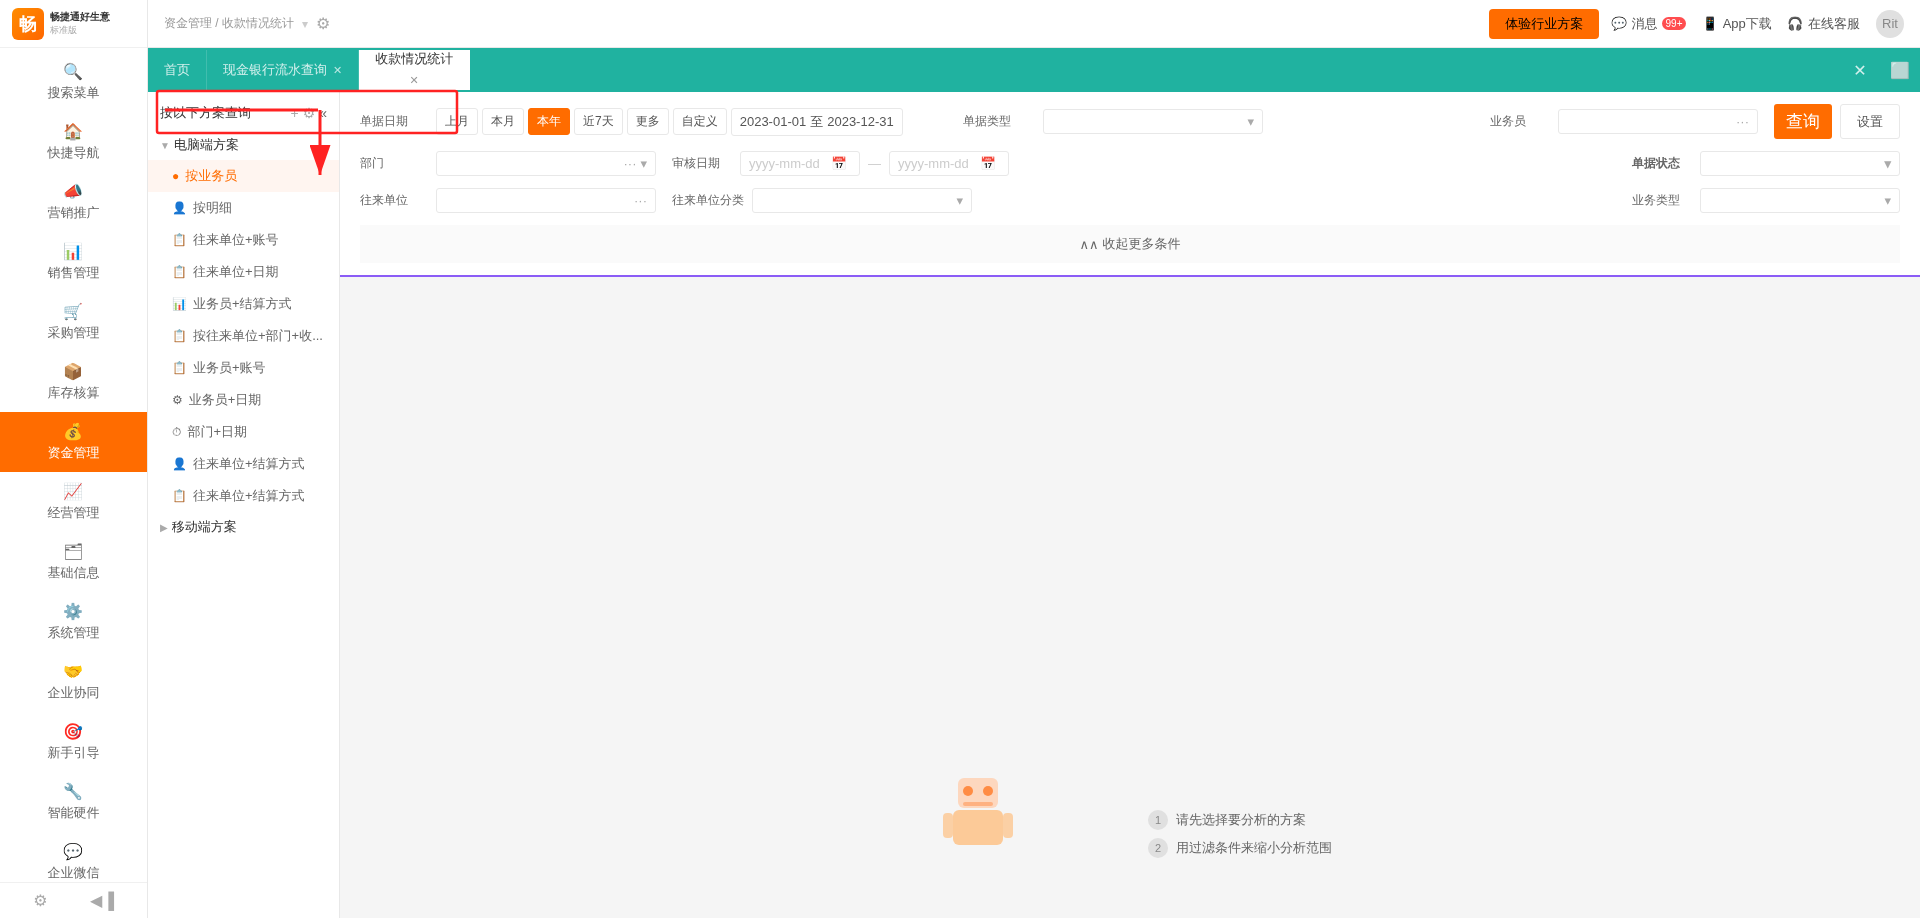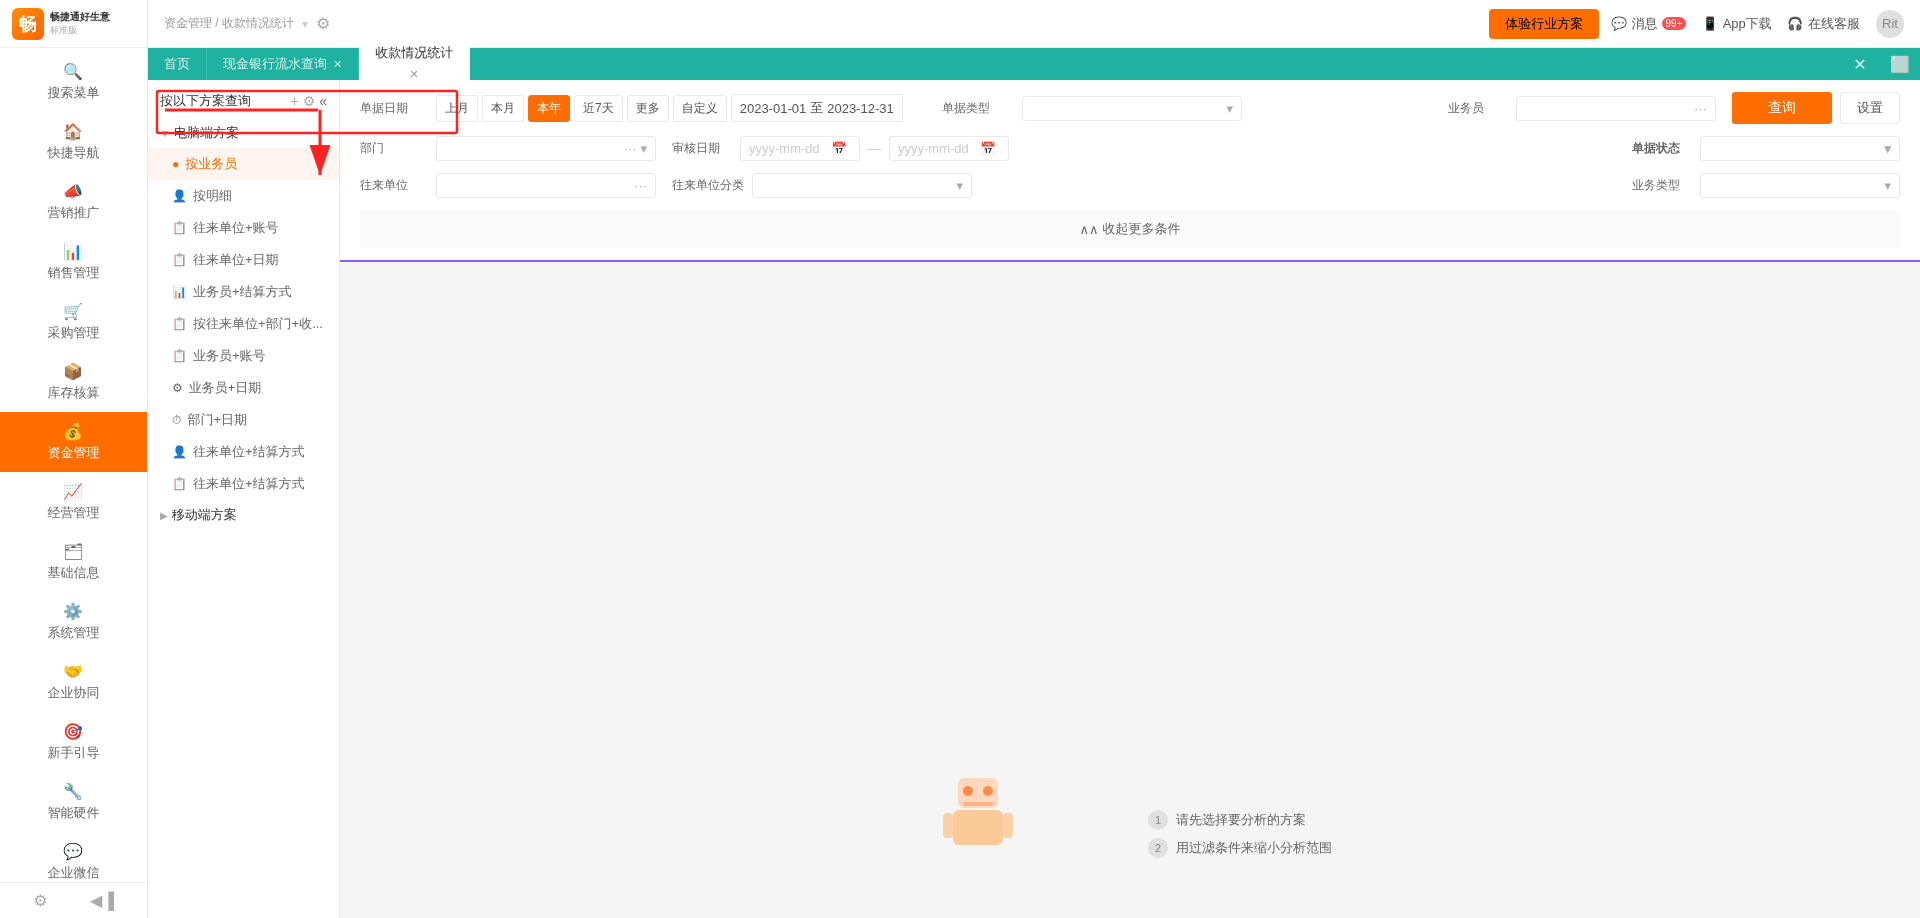--- a/index.html
+++ b/index.html
@@ -25,21 +25,21 @@
     .topbar-breadcrumb { color: #999; font-size: 12px; }
     .topbar-arrow { color: #ccc; font-size: 12px; }
     .topbar-settings { color: #aaa; font-size: 16px; cursor: pointer; }
     .topbar-btn-trial { background: #ff6c00; color: #000000; border: none; border-radius: 4px; padding: 6px 16px; cursor: pointer; font-size: 13px; }
     .topbar-right { display: flex; align-items: center; gap: 16px; }
     .topbar-right-item { display: flex; align-items: center; gap: 4px; color: #555; cursor: pointer; font-size: 12px; }
     .badge { background: #ff4d4f; color: #fff; border-radius: 8px; font-size: 10px; padding: 1px 4px; }
     .user-avatar { width: 28px; height: 28px; border-radius: 50%; background: #e0e0e0; display: flex; align-items: center; justify-content: center; font-size: 11px; color: #888; }
 
     
-    .tabbar { height: 32px; background: #20b2a0; display: flex; align-items: center; padding: 0 0 0 0; }
+    .tabbar { height: 44px; background: #20b2a0; display: flex; align-items: center; padding: 0 0 0 0; }
     .tab-item { height: 40px; display: flex; align-items: center; padding: 0 16px; color: rgba(255,255,255,0.8); cursor: pointer; font-size: 13px; gap: 6px; border-right: 1px solid rgba(255,255,255,0.15); }
     .tab-item.home { padding: 0 16px; }
     .tab-item.active { background: #fff; color: #333; flex-direction: column; }
     .tab-close { color: rgba(255,255,255,0.7); font-size: 11px; cursor: pointer; }
     .tab-item.active .tab-close { color: #999; }
     .tab-spacer { flex: 1; }
     .tab-win-btns { display: flex; gap: 0; }
     .tab-win-btn { width: 40px; height: 40px; display: flex; align-items: center; justify-content: center; color: rgba(255,255,255,0.8); font-size: 16px; cursor: pointer; }
 
     
@@ -75,21 +75,21 @@
     .filter-row:last-child { margin-bottom: 0; }
     .filter-label { color: #666; font-size: 12px; min-width: 60px; flex-shrink: 0; }
     .filter-date-group { display: flex; align-items: center; gap: 4px; flex: 1; }
     .date-btn { padding: 4px 8px; border: 1px solid #e8e8e8; border-radius: 3px; color: #555; cursor: pointer; font-size: 12px; background: #fff; }
     .date-btn.active { background: #ff6c00; color: #fff; border-color: #ff6c00; }
     .date-range-input { display: flex; align-items: center; gap: 4px; border: 1px solid #e8e8e8; border-radius: 3px; padding: 4px 8px; color: #555; font-size: 12px; }
     .filter-select { display: flex; align-items: center; border: 1px solid #e8e8e8; border-radius: 3px; padding: 4px 8px; color: #555; font-size: 12px; cursor: pointer; min-width: 200px; gap: 4px; }
     .filter-select .arrow { margin-left: auto; color: #aaa; }
     .filter-date-single { display: flex; align-items: center; border: 1px solid #e8e8e8; border-radius: 3px; padding: 4px 8px; color: #999; font-size: 12px; min-width: 120px; gap: 12px; }
     .filter-dash { color: #ccc; }
-    .btn-query { background: #ff6c00; color: #fff; border: none; border-radius: 3px; padding: 6px 36px; cursor: pointer; font-size: 14px; }
+    .btn-query { background: #ff6c00; color: #fff; border: none; border-radius: 3px; padding: 6px 12px; cursor: pointer; font-size: 17px; }
     .btn-set { background: #fff; color: #555; border: 1px solid #e8e8e8; border-radius: 3px; padding: 6px 16px; cursor: pointer; font-size: 13px; }
     .collapse-more { display: flex; align-items: center; justify-content: center; padding: 10px; color: #666; cursor: pointer; font-size: 12px; gap: 4px; background: #fafafa; }
 
     
     .main-content { flex: 1; background: #f5f5f5; display: flex; flex-direction: column; align-items: center; justify-content: flex-end; padding-bottom: 60px; }
     .empty-hint { display: flex; flex-direction: column; align-items: flex-start; gap: 8px; margin-left: 80px; }
     .empty-hint-item { display: flex; align-items: center; gap: 8px; color: #666; font-size: 13px; }
     .hint-num { width: 20px; height: 20px; border-radius: 50%; background: #e0e0e0; display: flex; align-items: center; justify-content: center; font-size: 11px; color: #888; flex-shrink: 0; }
 
     

